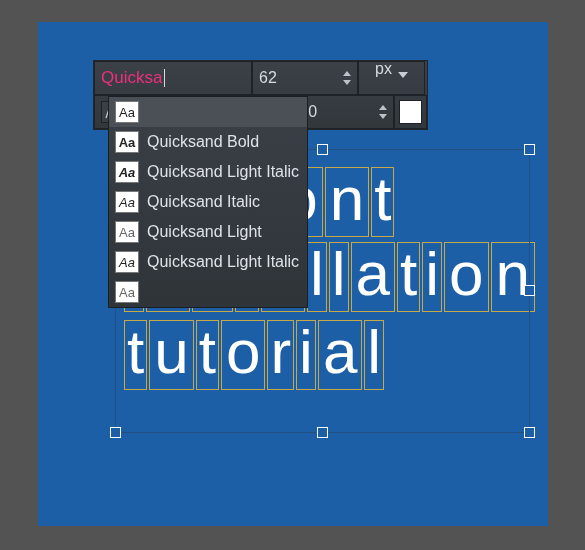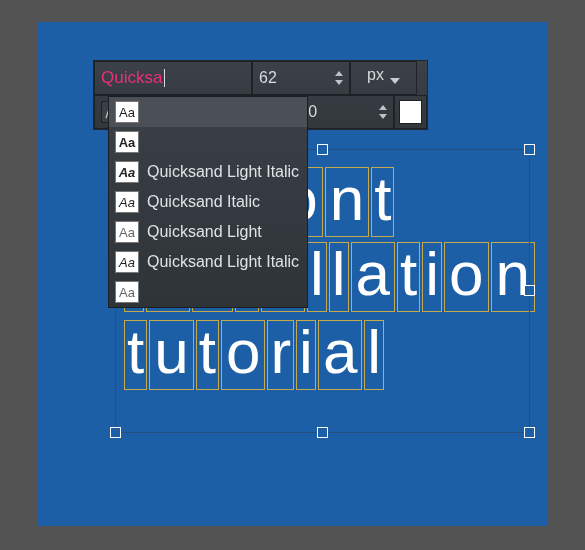--- a/index.html
+++ b/index.html
@@ -72,27 +72,27 @@
     top: 60px;
     width: 335px;
     border: 1px solid #23262a;
     background: linear-gradient(#3b4147, #32373c);
   }
   .row { display: flex; height: 34px; }
   .cell {
     border: 1px solid #1e2125;
     display: flex;
     align-items: center;
-    padding: 10px 6px;
+    padding: 16px 6px;
     color: #d7dadf;
     font-size: 16px;
   }
   .font-input { width: 158px; color: #ed2f7b; font-size: 17px; }
   .font-input .cursor { display:inline-block; width:1px; height:18px; background:#d7dadf; margin-left:2px; vertical-align:middle; }
-  .size-input { width: 98px; justify-content: flex-start; gap: 6px; }
+  .size-input { width: 106px; justify-content: flex-start; gap: 6px; }
   .unit-cell { width: 67px; justify-content: center; gap: 6px; align-items: flex-end; }
   .spinner {
     margin-left: auto;
     display: flex; flex-direction: column; gap: 4px;
   }
   .spin {
     width: 0; height: 0;
     border-left: 4px solid transparent;
     border-right: 4px solid transparent;
   }
@@ -263,20 +263,21 @@
     </div>
   </div>
 </div>
 
 <div class="dropdown">
     <div class="dd-item selected">
       <div class="font-chip normal">Aa</div>
     </div>
     <div class="dd-item">
       <div class="font-chip bold">Aa</div>
+      <span>Quicksand Bold</span>
     </div>
     <div class="dd-item">
       <div class="font-chip bolditalic">Aa</div>
       <span>Quicksand Light Italic</span>
     </div>
     <div class="dd-item">
       <div class="font-chip italic">Aa</div>
       <span>Quicksand Italic</span>
     </div>
     <div class="dd-item">

